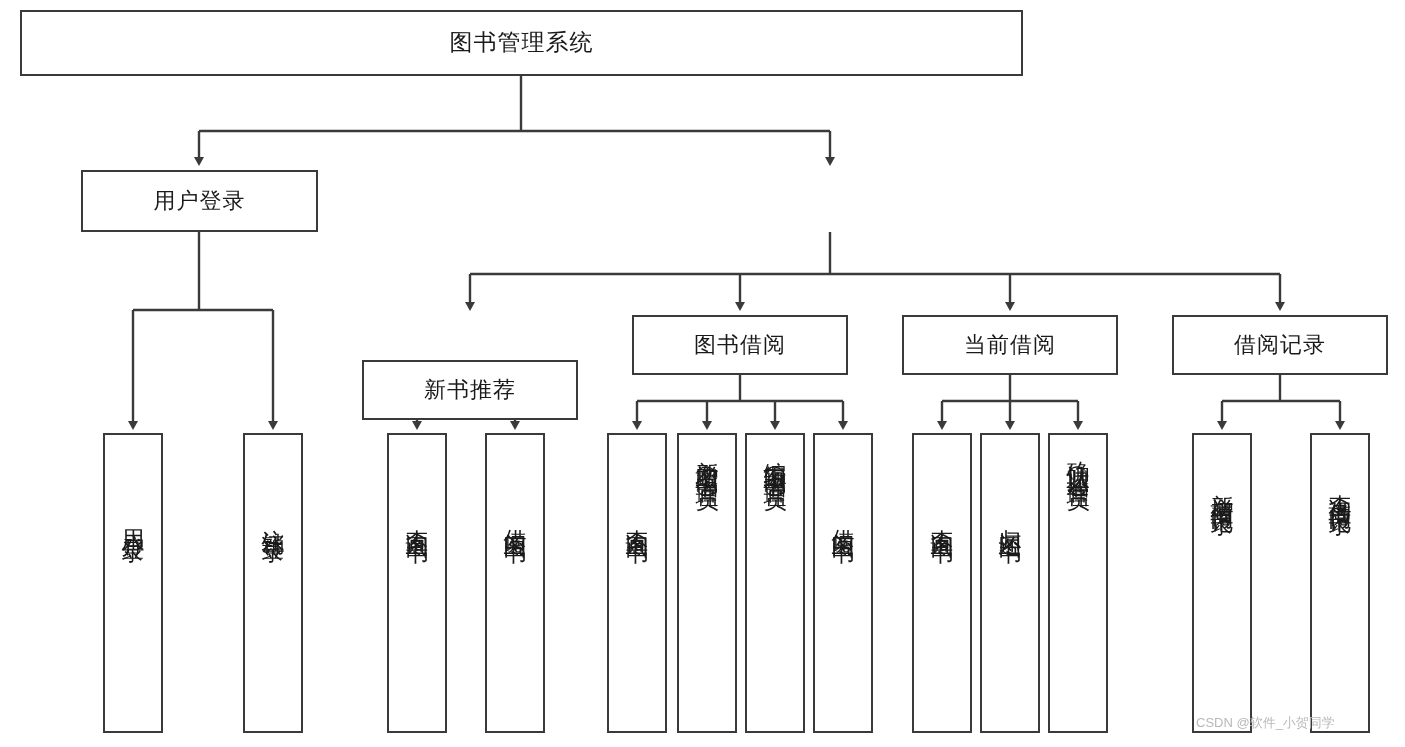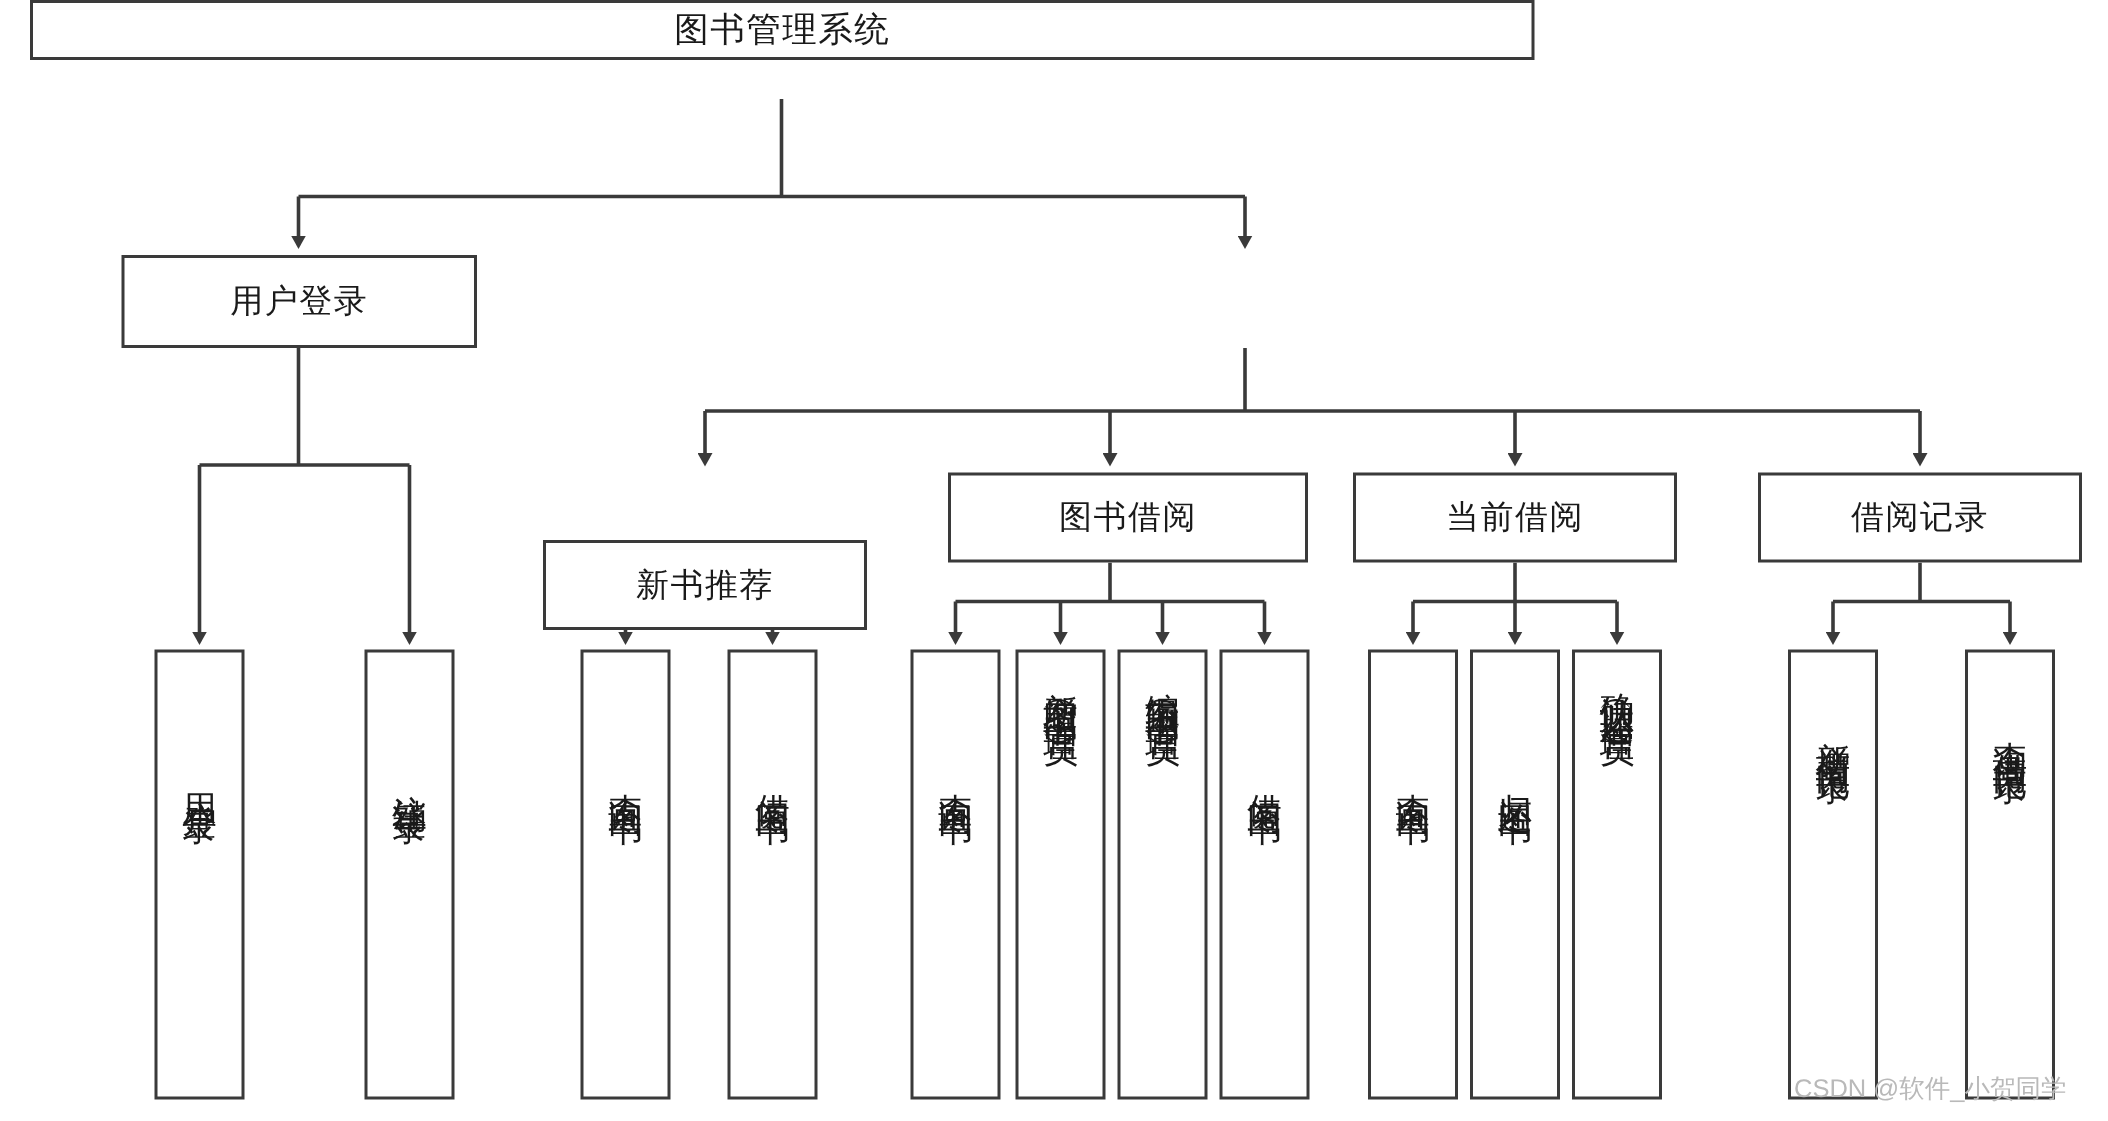--- a/index.html
+++ b/index.html
@@ -68,21 +68,21 @@
   .node.vert.mid .node-label {
     margin-top: 70px;
   }
   .node.vert.tall .node-label {
     margin-top: 2px;
   }
   .watermark {
     position: absolute;
     left: 1196px;
     top: 714px;
-    font-size: 17px;
+    font-size: 13px;
     color: #b9b9b9;
     white-space: nowrap;
     z-index: 5;
     font-family: "Liberation Sans", "DejaVu Sans", sans-serif;
   }
 </style>
 </head>
 <body>
 
 <div id="canvas">
@@ -130,32 +130,32 @@
       <path d="M1010,401 L1010,422" marker-end="url(#arrow)"></path>
       <path d="M1078,401 L1078,422" marker-end="url(#arrow)"></path>
 
       <path d="M1280,375 L1280,401"></path>
       <path d="M1222,401 L1340,401"></path>
       <path d="M1222,401 L1222,422" marker-end="url(#arrow)"></path>
       <path d="M1340,401 L1340,422" marker-end="url(#arrow)"></path>
     </g>
   </svg>
 
-  <div class="node horiz root" style="left:20px; top:0; width:1003px; height:40px;">
+  <div class="node horiz root" style="left:20px; top:10px; width:1003px; height:66px;">
     <span class="node-label">图书管理系统</span>
   </div>
 
   <div class="node horiz" style="left:81px; top:170px; width:237px; height:62px;">
     <span class="node-label">用户登录</span>
   </div>
 
   <div class="node horiz" style="left:362px; top:315px; width:216px; height:60px;margin-top:45px;">
     <span class="node-label">新书推荐</span>
   </div>
-  <div class="node horiz" style="left:632px; top:315px; width:240px; height:60px;">
+  <div class="node horiz" style="left:632px; top:315px; width:216px; height:60px;">
     <span class="node-label">图书借阅</span>
   </div>
   <div class="node horiz" style="left:902px; top:315px; width:216px; height:60px;">
     <span class="node-label">当前借阅</span>
   </div>
   <div class="node horiz" style="left:1172px; top:315px; width:216px; height:60px;">
     <span class="node-label">借阅记录</span>
   </div>
 
   <div class="node vert mid" style="left:103px; top:433px; width:60px; height:300px;">

